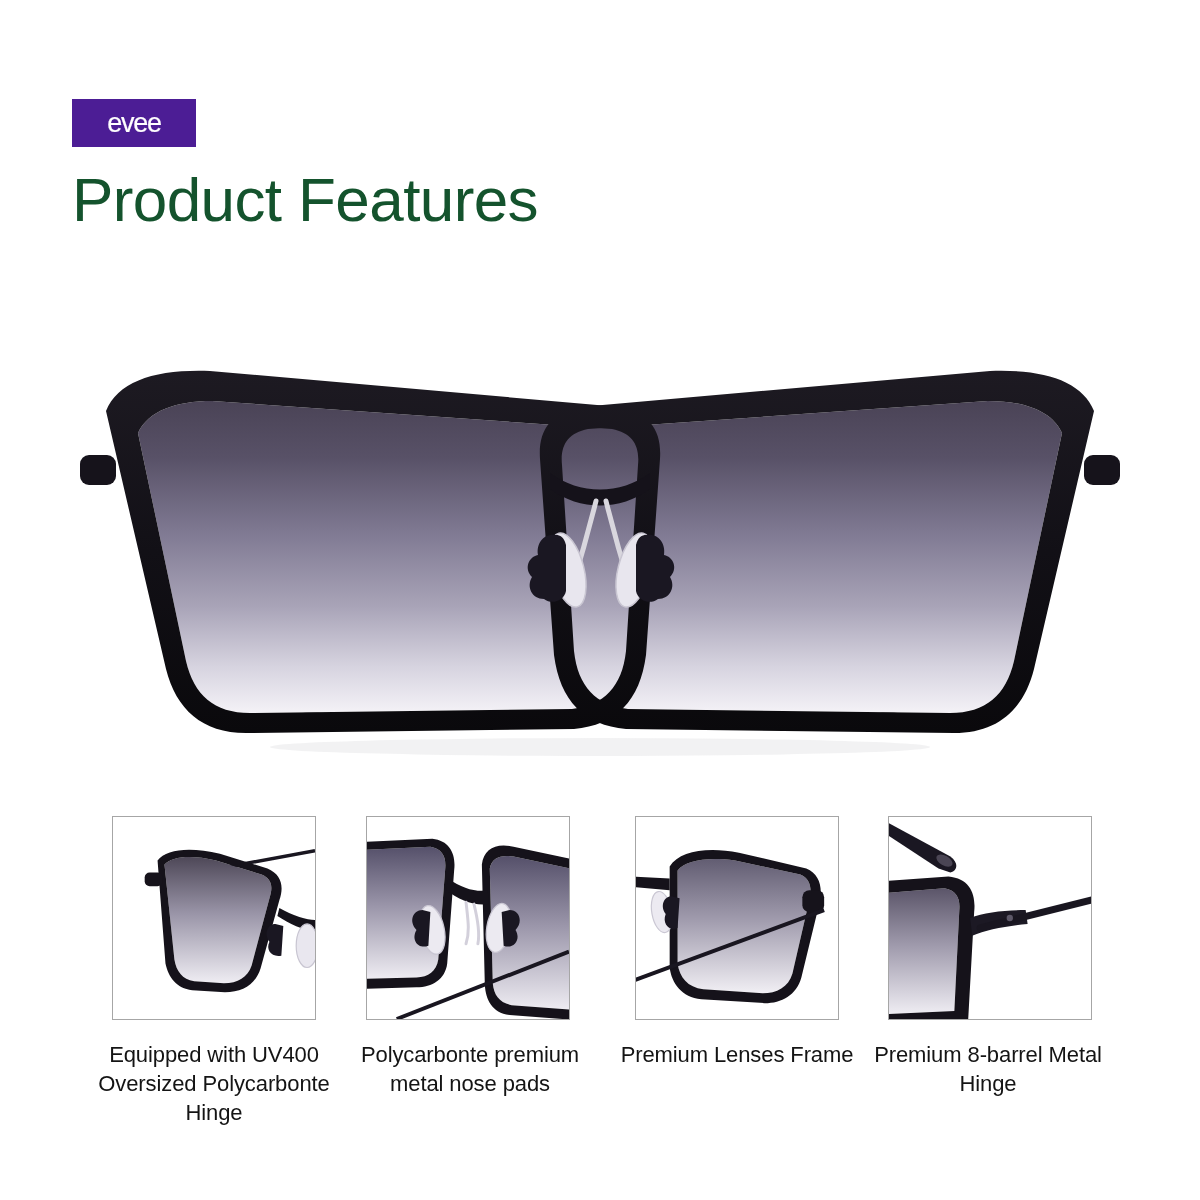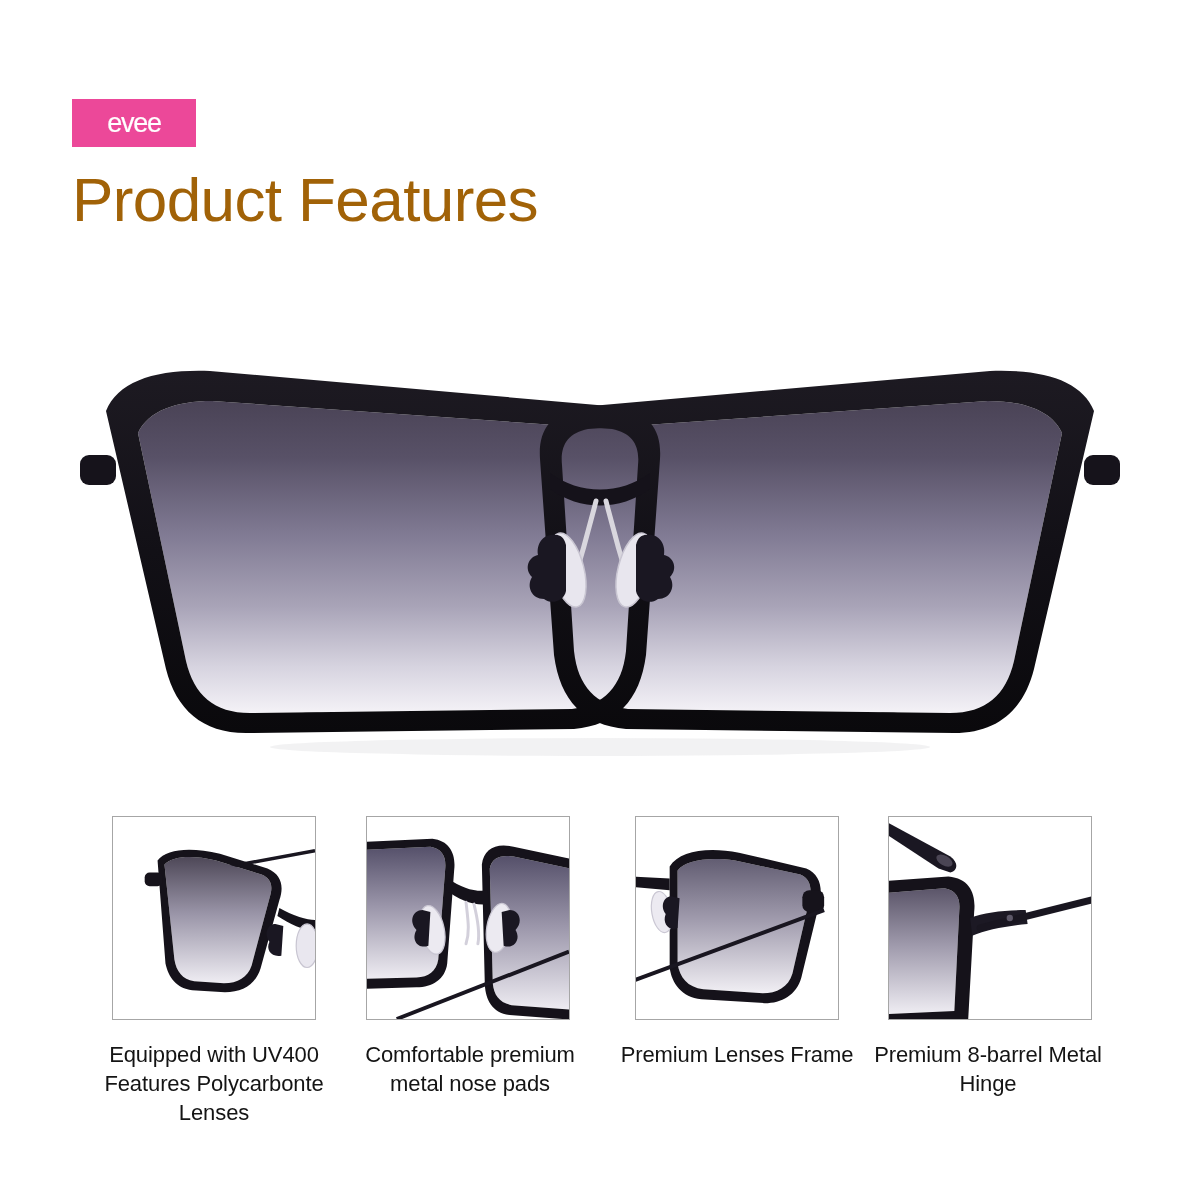--- a/index.html
+++ b/index.html
@@ -19,21 +19,21 @@
     overflow: hidden;
   }
 
   
   .logo-box {
     position: absolute;
     left: 72px;
     top: 99px;
     width: 124px;
     height: 48px;
-    background: #ec4899;
+    background: #4c1d95;
     display: flex;
     align-items: center;
     justify-content: center;
   }
   .logo-text {
     color: #ffffff;
     font-family: "Liberation Sans", sans-serif;
     font-size: 27px;
     font-weight: 300;
     letter-spacing: -1.2px;
@@ -41,21 +41,21 @@
     -webkit-text-stroke: 0.2px #ffffff;
   }
 
   
   .page-title {
     position: absolute;
     left: 72px;
     top: 166px;
     font-size: 62px;
     font-weight: 400;
-    color: #a16207;
+    color: #14532d;
     letter-spacing: -0.6px;
     line-height: 1.1;
     white-space: nowrap;
   }
 
   
   .hero {
     position: absolute;
     left: 60px;
     top: 355px;
@@ -331,19 +331,19 @@
         <path d="M 82,102 C 96,96 118,94 138,94 L 140,108
                  C 118,110 98,114 84,120 Z" fill="#1c1924"></path>
         <path d="M 92,112 L 212,82" stroke="#191620" stroke-width="7" fill="none" stroke-linecap="round"></path>
         <circle cx="122" cy="102" r="3.2" fill="#5d5868"></circle>
       </svg>
     </div>
 
   </div>
 
   <div class="caption-row">
-    <div class="caption">Equipped with UV400 Features Polycarbonte Lenses</div>
-    <div class="caption">Comfortable premium metal nose pads</div>
+    <div class="caption">Equipped with UV400 Oversized Polycarbonte Hinge</div>
+    <div class="caption">Polycarbonte premium metal nose pads</div>
     <div class="caption">Premium Lenses Frame</div>
     <div class="caption">Premium 8-barrel Metal Hinge</div>
   </div>
 
 </div>
 
 </body></html>

